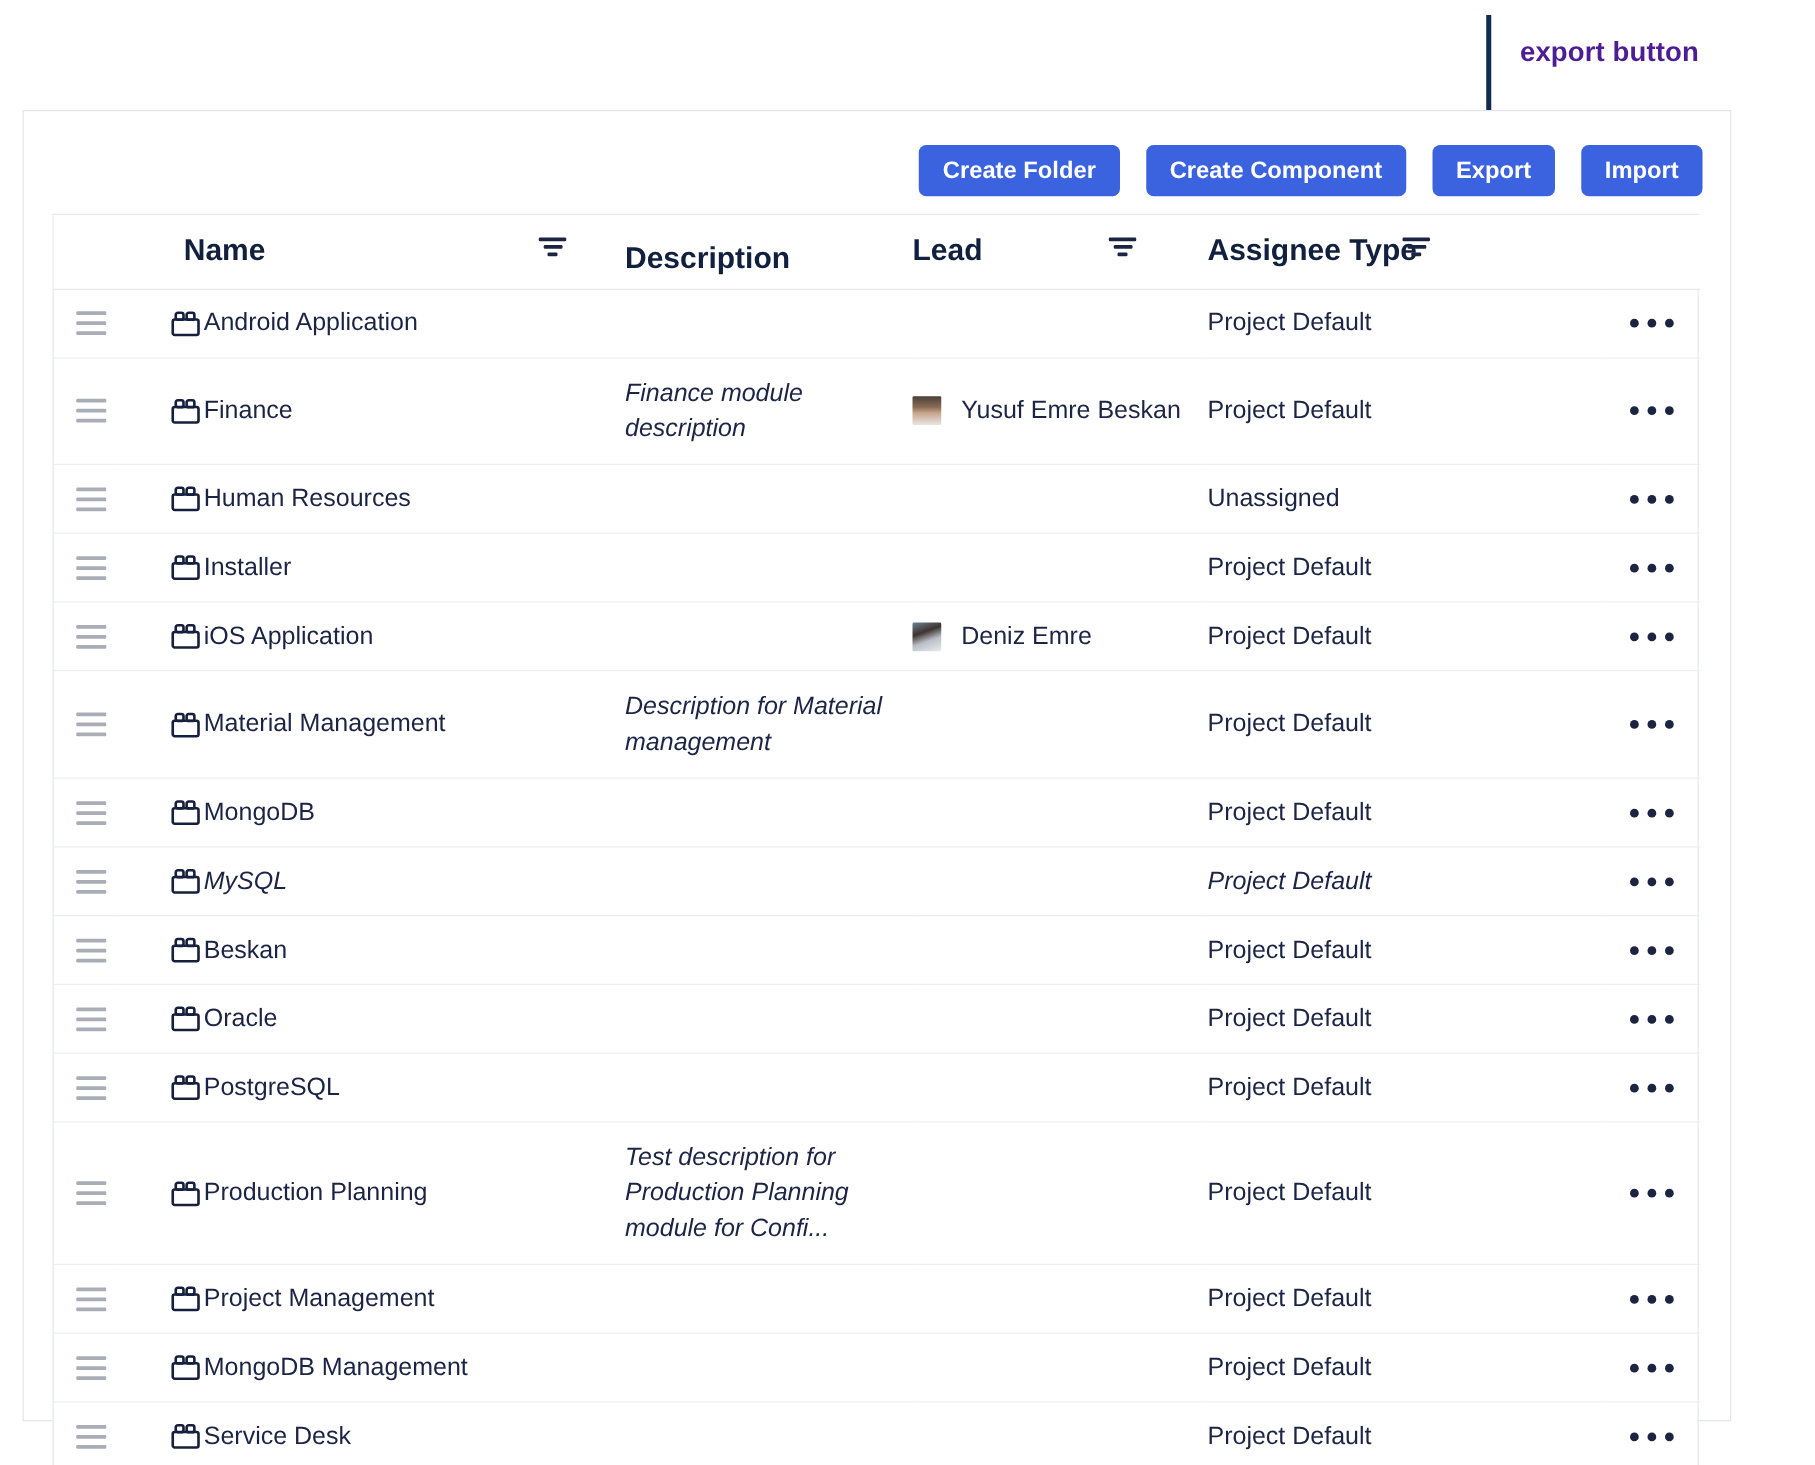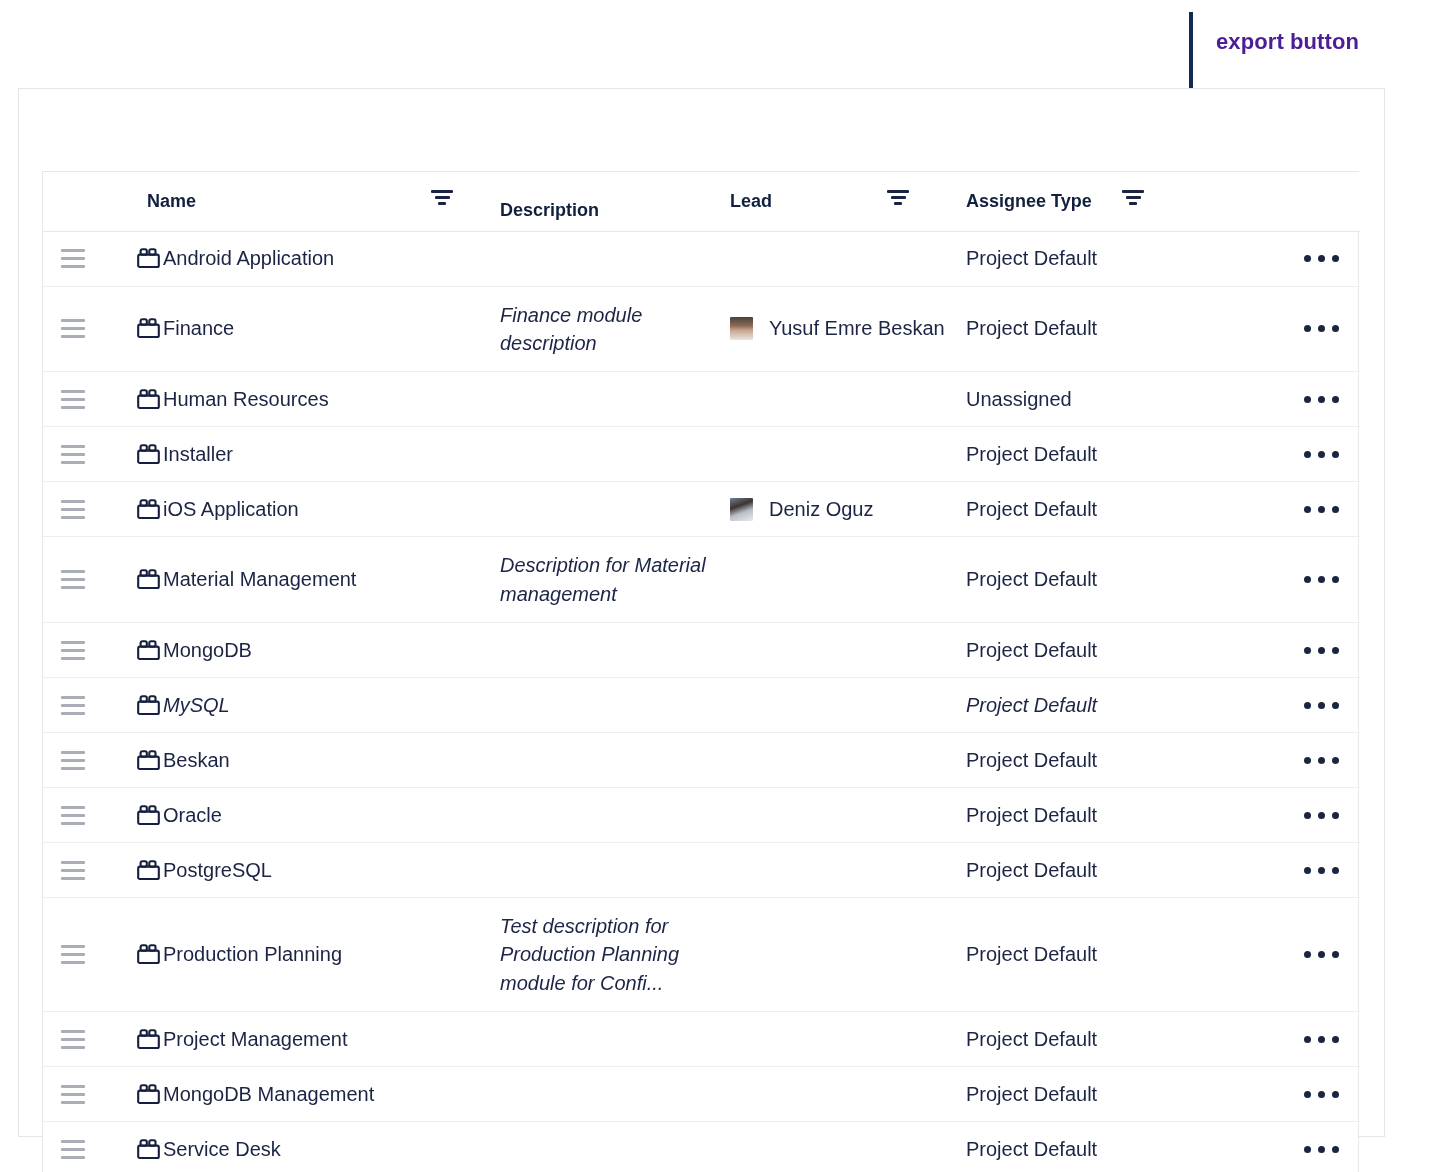--- a/index.html
+++ b/index.html
@@ -85,21 +85,21 @@
     vertical-align: middle;
     background: #ffffff;
   }
   .th-inner {
     display: flex;
     align-items: center;
     height: 100%;
     position: relative;
   }
   .th-label {
-    font-size: 18px;
+    font-size: 24px;
     font-weight: bold;
     color: #11203f;
     white-space: nowrap;
   }
   .filter-icon { position: absolute; display: block; }
   .filter-icon span {
     display: block;
     height: 3px;
     background: #1b2440;
     border-radius: 1px;
@@ -124,21 +124,21 @@
   col.c-desc   { width: 230px; }
   col.c-lead   { width: 232px; }
   col.c-assign { width: 320px; }
   col.c-menu   { width: 78px; }
 
   
   .handle { display: flex; flex-direction: column; gap: 5px; align-items: center; justify-content: center; padding-left: 8px; cursor: grab; }
   .handle i { display: block; width: 24px; height: 3px; background: #a9adb6; border-radius: 1px; }
 
   
-  .name-cell { display: flex; gap: 0px; padding-left: 41px; }
+  .name-cell { display: flex; align-items: center; gap: 0px; padding-left: 41px; }
   .brick-icon { flex: 0 0 auto; margin-right: 2px; display:block; }
   .name-text { white-space: nowrap; font-size: 20px; color: #1b2444; }
 
   
   .desc-cell { padding: 14px 0 14px 0; line-height: 1.42; font-size: 20px; color: #1c2545; font-style: italic; }
   .desc-cell.empty { padding: 0; }
 
   
   .lead-cell { display: flex; align-items: center; gap: 16px; }
   .avatar {
@@ -162,20 +162,26 @@
 <body>
 
 <div id="page">
 
   <div class="annotation-line"></div>
   <div class="annotation-dot"></div>
   <div class="annotation-label">export button</div>
 
   <div class="panel">
 
+    <div class="toolbar">
+      <button class="btn">Create Folder</button>
+      <button class="btn">Create Component</button>
+      <button class="btn">Export</button>
+      <button class="btn">Import</button>
+    </div>
 
     <div class="table-wrap">
       <table class="grid">
         <colgroup>
           <col class="c-handle">
             <col class="c-name">
             <col class="c-desc">
             <col class="c-lead">
             <col class="c-assign">
             <col class="c-menu">
@@ -380,21 +386,21 @@
                   </svg>
                   <span class="name-text">iOS Application</span>
                 </div>
               </td>
               <td>
                 <div class="desc-cell empty"></div>
               </td>
               <td>
                 <div class="lead-cell">
                   <span class="avatar" style="background: linear-gradient(160deg, rgb(111, 127, 150) 0%, rgb(61, 52, 48) 35%, rgb(185, 191, 198) 62%, rgb(233, 236, 239) 100%);"></span>
-                  <span class="lead-name">Deniz Oguz</span>
+                  <span class="lead-name">Deniz Emre</span>
                 </div>
               </td>
               <td>
                 <div class="assignee">Project Default</div>
               </td>
               <td>
                 <span class="kebab">
                   <i></i>
                   <i></i>
                   <i></i>

